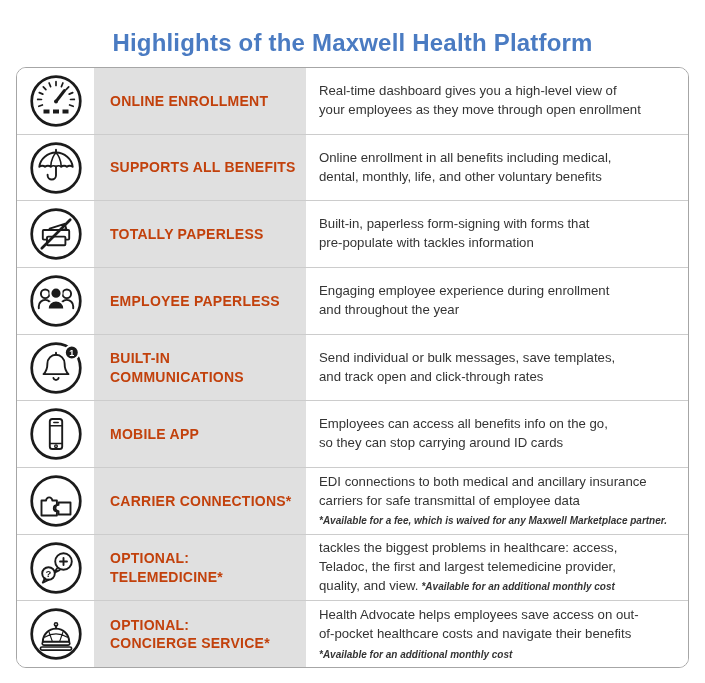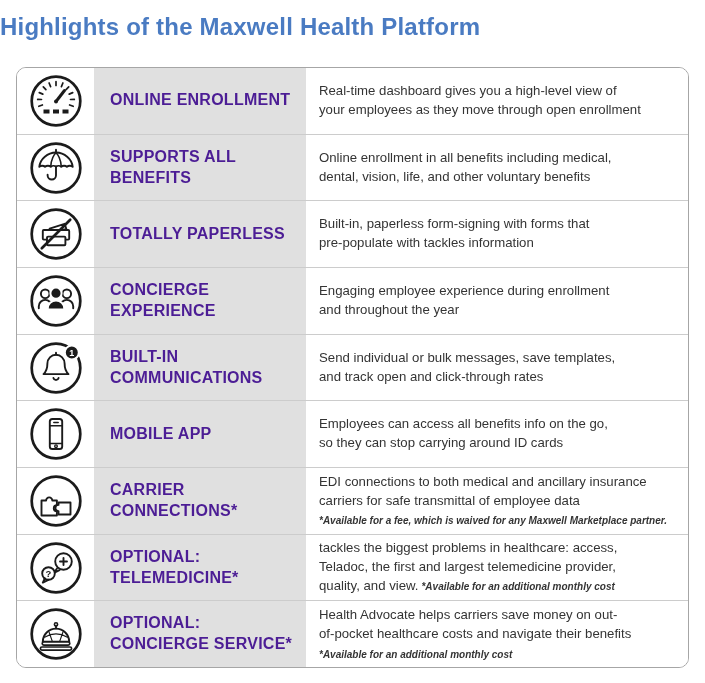--- a/index.html
+++ b/index.html
@@ -2,21 +2,22 @@
 <html><head>
 <meta charset="utf-8">
 <style>
   html, body { margin: 0; padding: 0; background: #ffffff; }
   body {
     width: 705px; height: 683px; position: relative;
     font-family: "Liberation Sans", sans-serif;
     overflow: hidden;
   }
   .title {
-    margin: 0; padding-top: 13px;
+    margin: 16px; padding-top: 13px;
+    text-align: center;
     font-size: 24px; font-weight: bold;
     letter-spacing: 0.2px;
     color: #4a7bc2;
   }
   .table {
     position: absolute; left: 16px; top: 67px;
     width: 671px; height: 599px;
     border: 1px solid #a6a6a6;
     border-radius: 10px;
     overflow: hidden;
@@ -31,22 +32,22 @@
     background: #ffffff;
   }
   .icon-cell svg { display: block; }
   .label-cell {
     width: 212px; flex: 0 0 212px;
     background: #e0e0e0;
     display: flex; flex-direction: column; justify-content: center;
     padding-left: 16px; box-sizing: border-box;
   }
   .label-line {
-    color: #4c1d95; font-weight: bold;
-    font-size: 16px; letter-spacing: 0.25px; line-height: 1.3;
+    color: #c2410c; font-weight: bold;
+    font-size: 14px; letter-spacing: 0.25px; line-height: 1.3;
   }
   .desc-cell {
     flex: 1 1 auto;
     display: flex; flex-direction: column; justify-content: center;
     padding-left: 13px; padding-right: 4px; box-sizing: border-box;
     background: #ffffff;
   }
   .desc-line { color: #343434; font-size: 13.2px; line-height: 1.42; }
   .footnote {
     color: #343434; font-size: 10px; font-weight: bold; font-style: italic;
@@ -110,21 +111,21 @@
             <path d="M28 9.8 V12.5" stroke-width="1.9"></path>
             <path d="M28 26.8 V35.3 a4.2 4.2 0 0 1 -8.4 0 v-0.6" stroke-width="1.9"></path>
           </svg>
         </span>
       </div>
     <div class="cell label-cell">
         <div class="label-line">SUPPORTS ALL BENEFITS</div>
       </div>
     <div class="cell desc-cell">
         <div class="desc-line"><span>Online enrollment in all benefits including medical,</span></div>
-        <div class="desc-line"><span>dental, vision, life, and other voluntary benefits</span></div>
+        <div class="desc-line"><span>dental, monthly, life, and other voluntary benefits</span></div>
       </div>
   </div>
 
   <div class="row">
     <div class="cell icon-cell">
         <span>
           <svg width="56" height="56" viewBox="0 0 56 56" fill="none" stroke="#1b1b1b" stroke-width="2.2" stroke-linecap="round" stroke-linejoin="round">
             <circle cx="28" cy="28" r="24.3" stroke-width="2.7"></circle>
             <path d="M21.6 22.6 L36.6 17.8 L38.3 22.8 L23.3 27.2 Z" stroke-width="1.9"></path>
             <rect x="14.8" y="24" width="26.4" height="9.6" rx="1" fill="#ffffff" stroke-width="1.9"></rect>
@@ -150,21 +151,21 @@
             <circle cx="17.2" cy="20.8" r="4.3" stroke-width="1.9"></circle>
             <circle cx="38.8" cy="20.8" r="4.3" stroke-width="1.9"></circle>
             <path d="M10.8 35.2 v-1.9 a6.4 6.4 0 0 1 12.8 0 v1.9" stroke-width="1.9"></path>
             <path d="M32.4 35.2 v-1.9 a6.4 6.4 0 0 1 12.8 0 v1.9" stroke-width="1.9"></path>
             <circle cx="28" cy="20.2" r="5.6" fill="#1b1b1b" stroke="#ffffff" stroke-width="2"></circle>
             <path d="M19.8 36.6 v-1.4 a8.2 7.8 0 0 1 16.4 0 v1.4 Z" fill="#1b1b1b" stroke="#ffffff" stroke-width="2"></path>
           </svg>
         </span>
       </div>
     <div class="cell label-cell">
-        <div class="label-line">CONCIERGE EXPERIENCE</div>
+        <div class="label-line">EMPLOYEE PAPERLESS</div>
       </div>
     <div class="cell desc-cell">
         <div class="desc-line"><span>Engaging employee experience during enrollment</span></div>
         <div class="desc-line"><span>and throughout the year</span></div>
       </div>
   </div>
 
   <div class="row">
     <div class="cell icon-cell">
         <span>
@@ -267,18 +268,18 @@
             <rect x="14.2" y="35.8" width="27.6" height="3.3" rx="1.6" fill="#ffffff" stroke-width="1.7"></rect>
             <rect x="12.4" y="41" width="31.2" height="3.1" rx="1.5" fill="#ffffff" stroke-width="1.7"></rect>
           </svg>
         </span>
       </div>
     <div class="cell label-cell">
         <div class="label-line">OPTIONAL:</div>
         <div class="label-line">CONCIERGE SERVICE*</div>
       </div>
     <div class="cell desc-cell">
-        <div class="desc-line"><span>Health Advocate helps carriers save money on out-</span></div>
+        <div class="desc-line"><span>Health Advocate helps employees save access on out-</span></div>
         <div class="desc-line"><span>of-pocket healthcare costs and navigate their benefits</span></div>
         <div><span class="footnote">*Available for an additional monthly cost</span></div>
       </div>
   </div>
 </div>
 
 </body></html>

